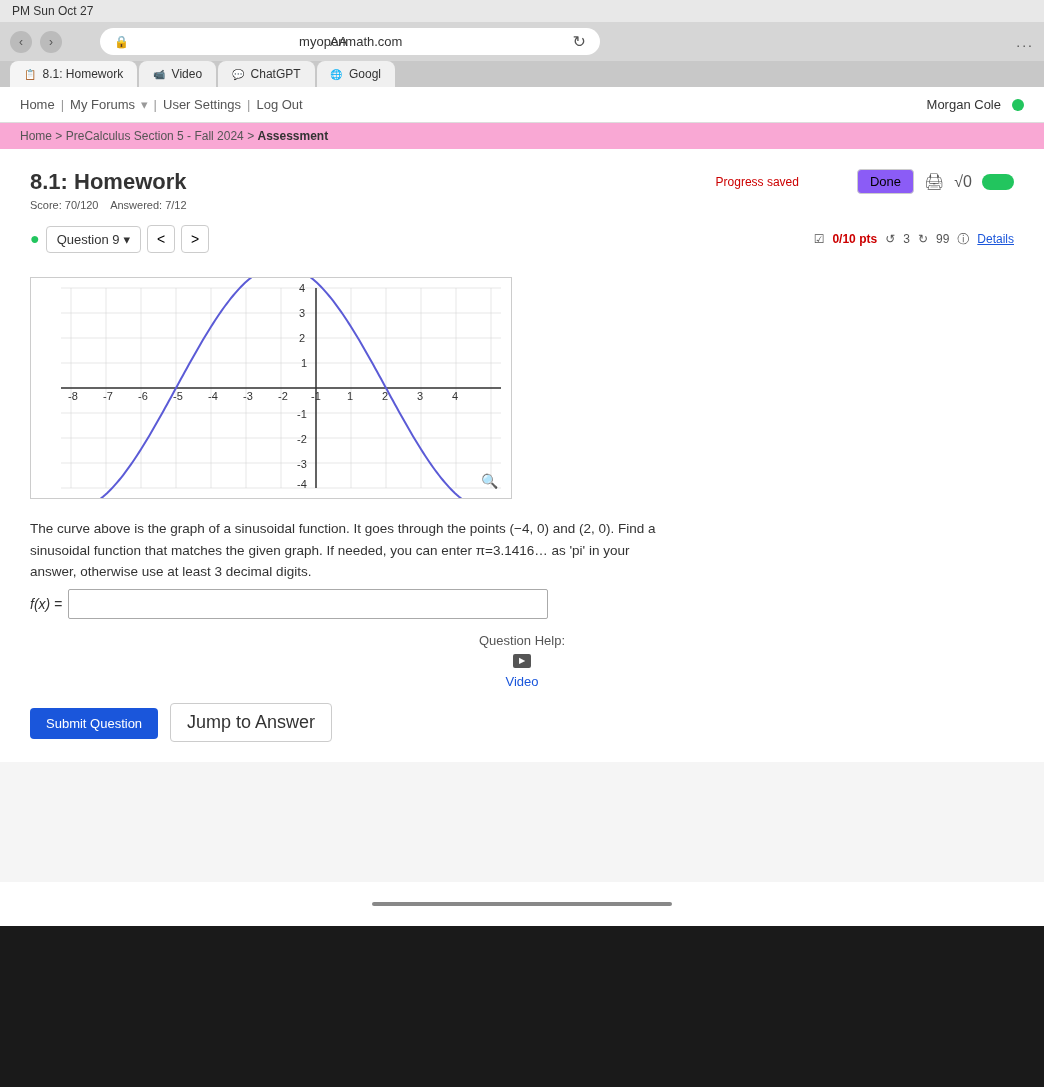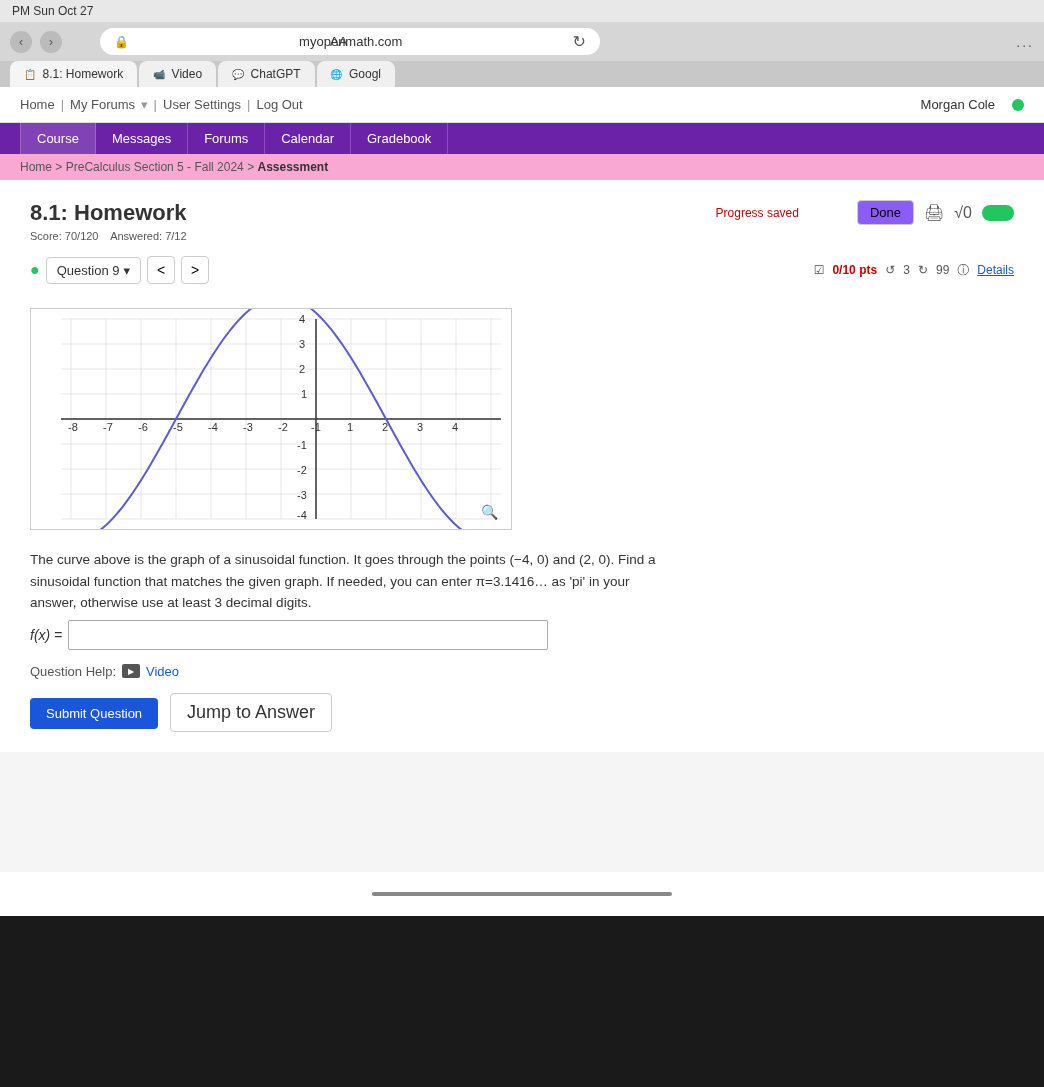--- a/index.html
+++ b/index.html
@@ -99,21 +99,21 @@
       display: flex;
       gap: 6px;
       align-items: center;
     }
     .header-nav a { color: #555; text-decoration: none; }
     .header-nav span { color: #999; }
     .user-info {
       font-size: 13px;
       display: flex;
       align-items: center;
-      gap: 17px;
+      gap: 11px;
     }
     .user-dot {
       width: 12px; height: 12px;
       background: #22c55e;
       border-radius: 50%;
       display: inline-block;
     }
 
     
     .course-nav {
@@ -261,20 +261,21 @@
     }
 
     
     .question-help {
       font-size: 13px;
       color: #555;
       margin-bottom: 14px;
       display: flex;
       align-items: center;
       gap: 6px;
+      flex-direction: column;
     }
     .video-link {
       color: #1a56db;
       text-decoration: none;
       display: flex;
       align-items: center;
       gap: 4px;
     }
     .video-icon {
       width: 18px; height: 14px;
@@ -382,27 +383,20 @@
         <span>|</span>
         <a href="#">Log Out</a>
       </div>
     </div>
     <div class="user-info">
       <span>Morgan Cole</span>
       <span class="user-dot"></span>
     </div>
   </div>
 
-  <div class="course-nav">
-    <div class="course-nav-item active">Course</div>
-    <div class="course-nav-item">Messages</div>
-    <div class="course-nav-item">Forums</div>
-    <div class="course-nav-item">Calendar</div>
-    <div class="course-nav-item">Gradebook</div>
-  </div>
 
   <div class="breadcrumb">
     <a href="#">Home</a>
     <span> &gt; </span>
     <a href="#">PreCalculus Section 5 - Fall 2024</a>
     <span> &gt; </span>
     <span class="current">Assessment</span>
   </div>
 
   <div class="main-content">

